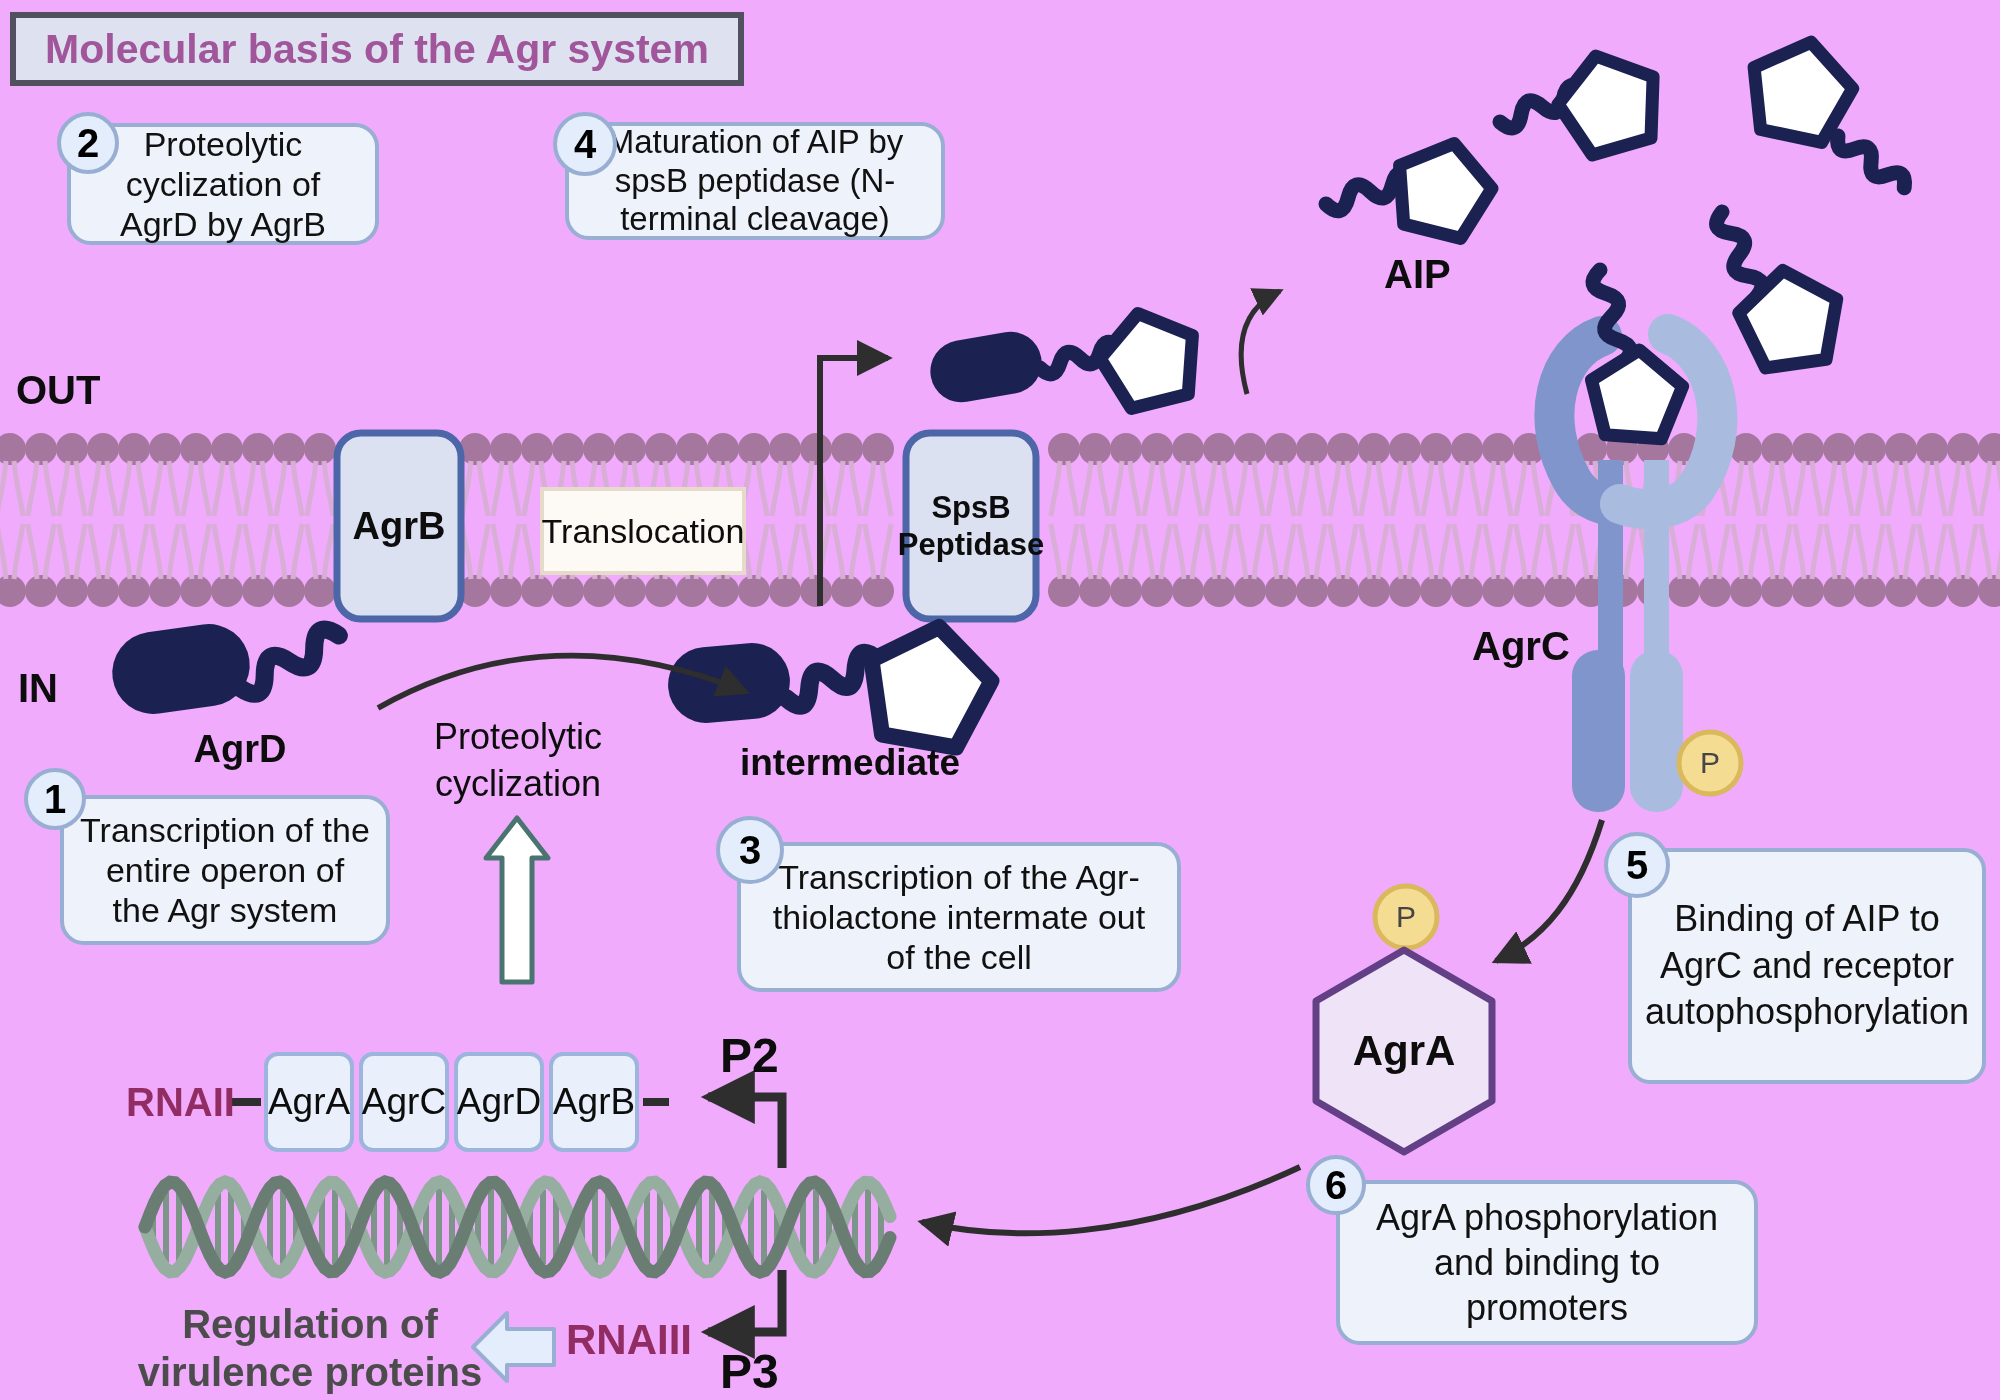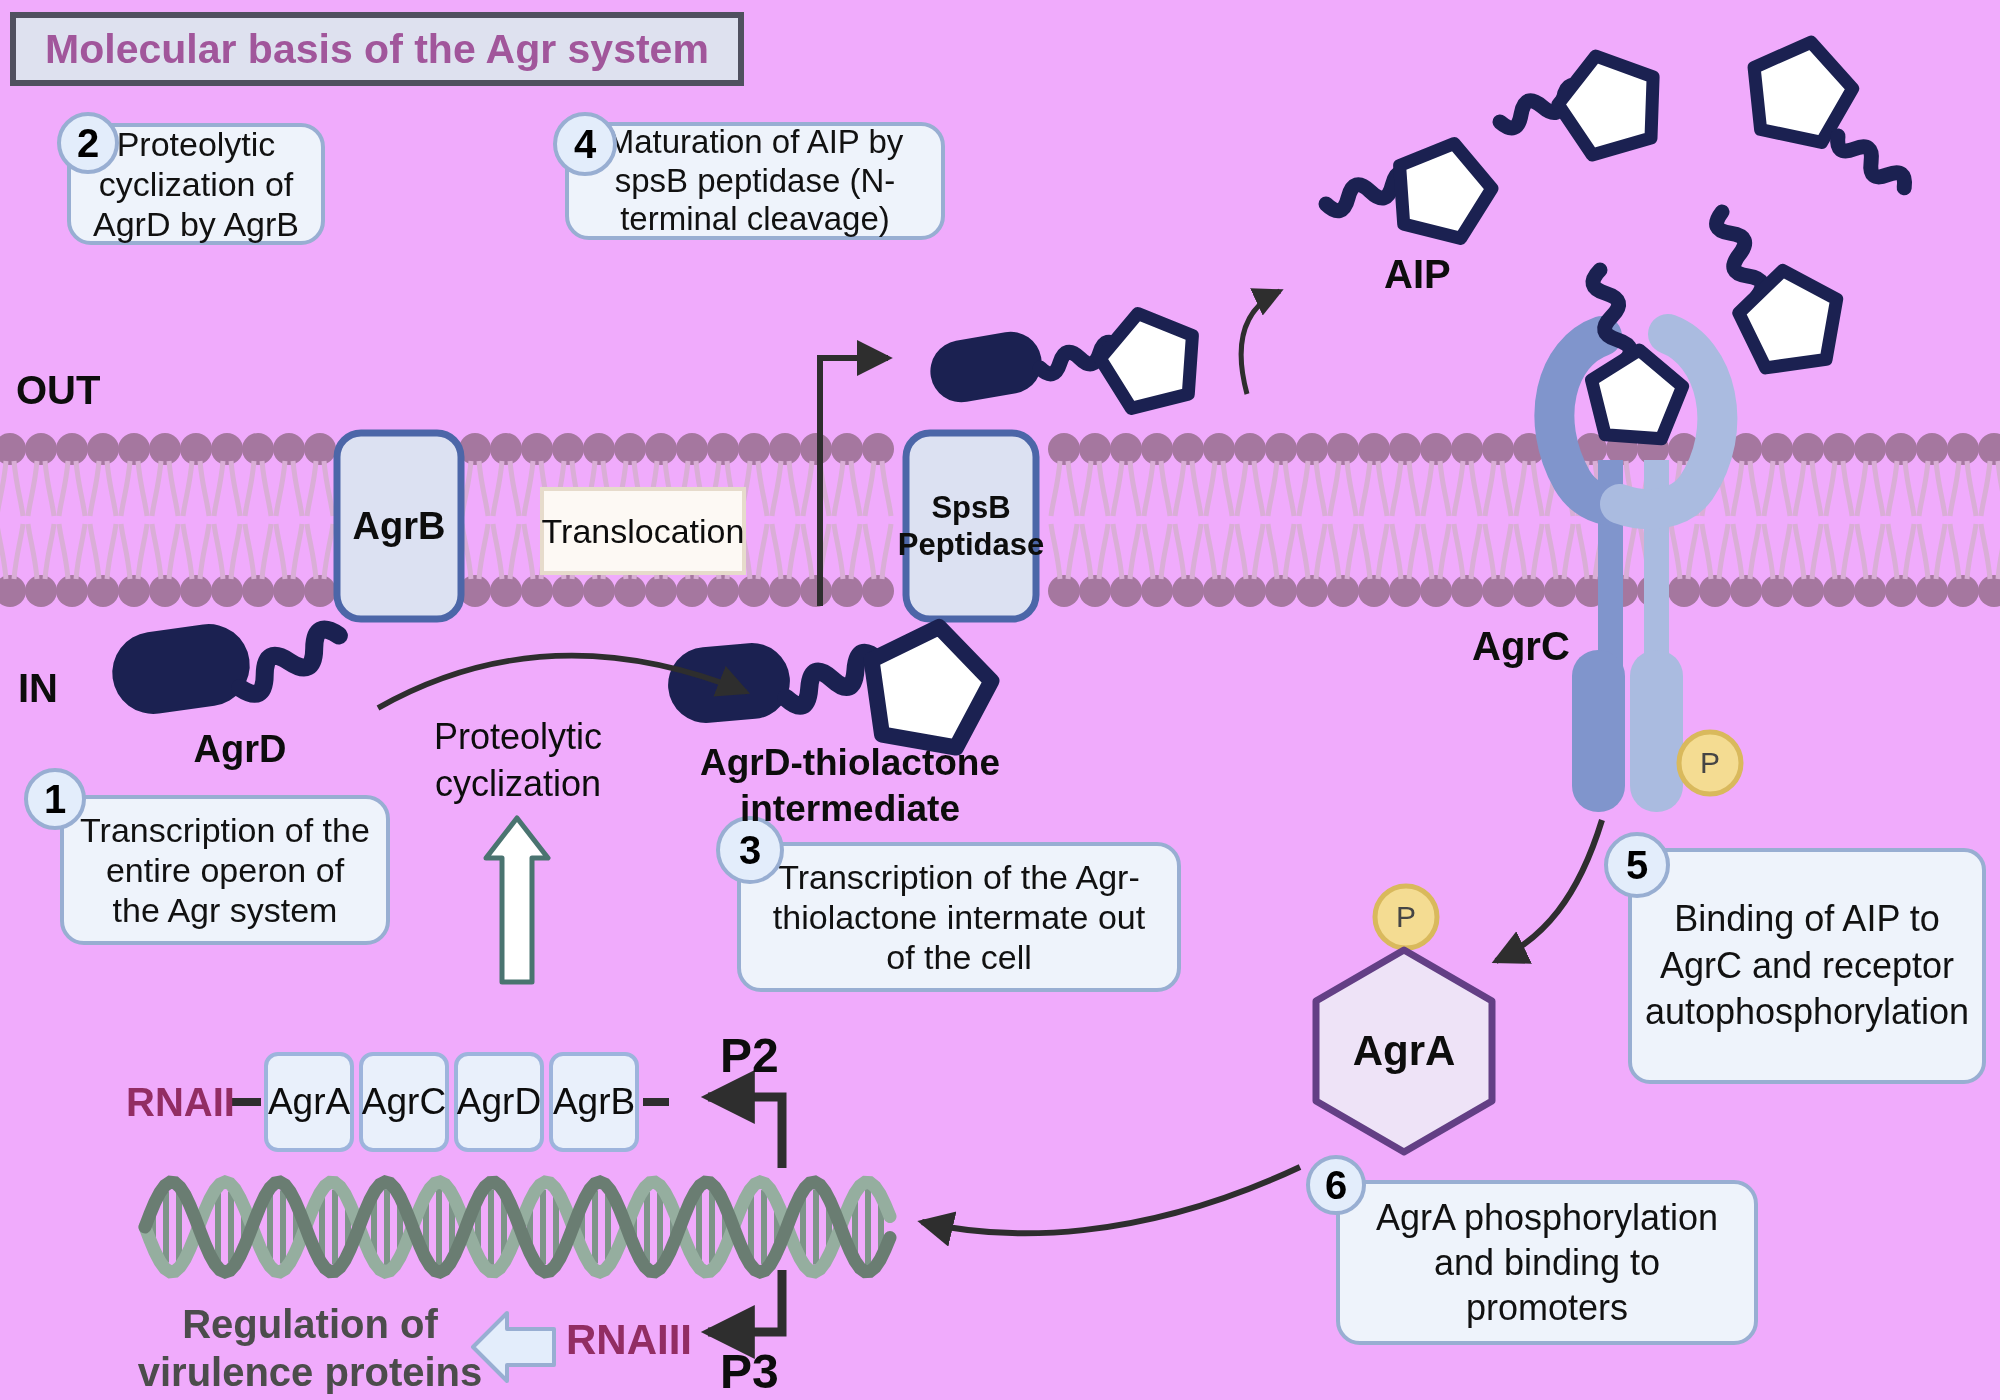--- a/index.html
+++ b/index.html
@@ -490,21 +490,21 @@
     <span>Molecular basis of the Agr system</span>
   </div>
 
   <div class="step-box" style="left:60px;top:795px;width:330px;height:150px;">
     <span>Transcription of the entire operon of the Agr system</span>
     </div>
   <div class="step-circle" style="left:24px;top:768px;width:62px;height:62px;">
     <span>1</span>
     </div>
 
-  <div class="step-box" style="left:67px;top:123px;width:258px;height:122px;">
+  <div class="step-box" style="left:67px;top:123px;width:312px;height:122px;">
     <span>Proteolytic cyclization of AgrD by AgrB</span>
     </div>
   <div class="step-circle" style="left:57px;top:112px;width:62px;height:62px;">
     <span>2</span>
     </div>
 
   <div class="step-box" style="left:737px;top:842px;width:444px;height:150px;">
     <span>Transcription of the Agr-thiolactone intermate out of the cell</span>
     </div>
   <div class="step-circle" style="left:716px;top:816px;width:68px;height:68px;">
@@ -542,21 +542,20 @@
   </div>
   <div class="transloc">
     <span>Translocation</span>
   </div>
   <div class="lbl b center" style="left:150px;top:728px;width:180px;font-size:38px;">AgrD</div>
   <div class="lbl center" style="left:358px;top:714px;width:320px;font-size:36px;line-height:1.3;">
     <div>Proteolytic</div>
     <div>cyclization</div>
   </div>
   <div class="lbl b center" style="left:640px;top:740px;width:420px;font-size:37px;line-height:1.25;">
-    <div>AgrD-thiolactone</div>
     <div>intermediate</div>
   </div>
   <div class="lbl b" style="left:1384px;top:252px;font-size:40px;">AIP</div>
   <div class="lbl b" style="left:1472px;top:624px;font-size:40px;">AgrC</div>
   <div class="protein-label" style="left:1316px;top:1026px;width:176px;height:50px;font-size:42px;">AgrA</div>
   <div class="p-lbl" style="left:1693px;top:746px;">P</div>
   <div class="p-lbl" style="left:1389px;top:900px;">P</div>
 
   <div class="lbl rna" style="left:126px;top:1080px;font-size:40px;">RNAII</div>
   <div class="gene-box" style="left:264px;">

